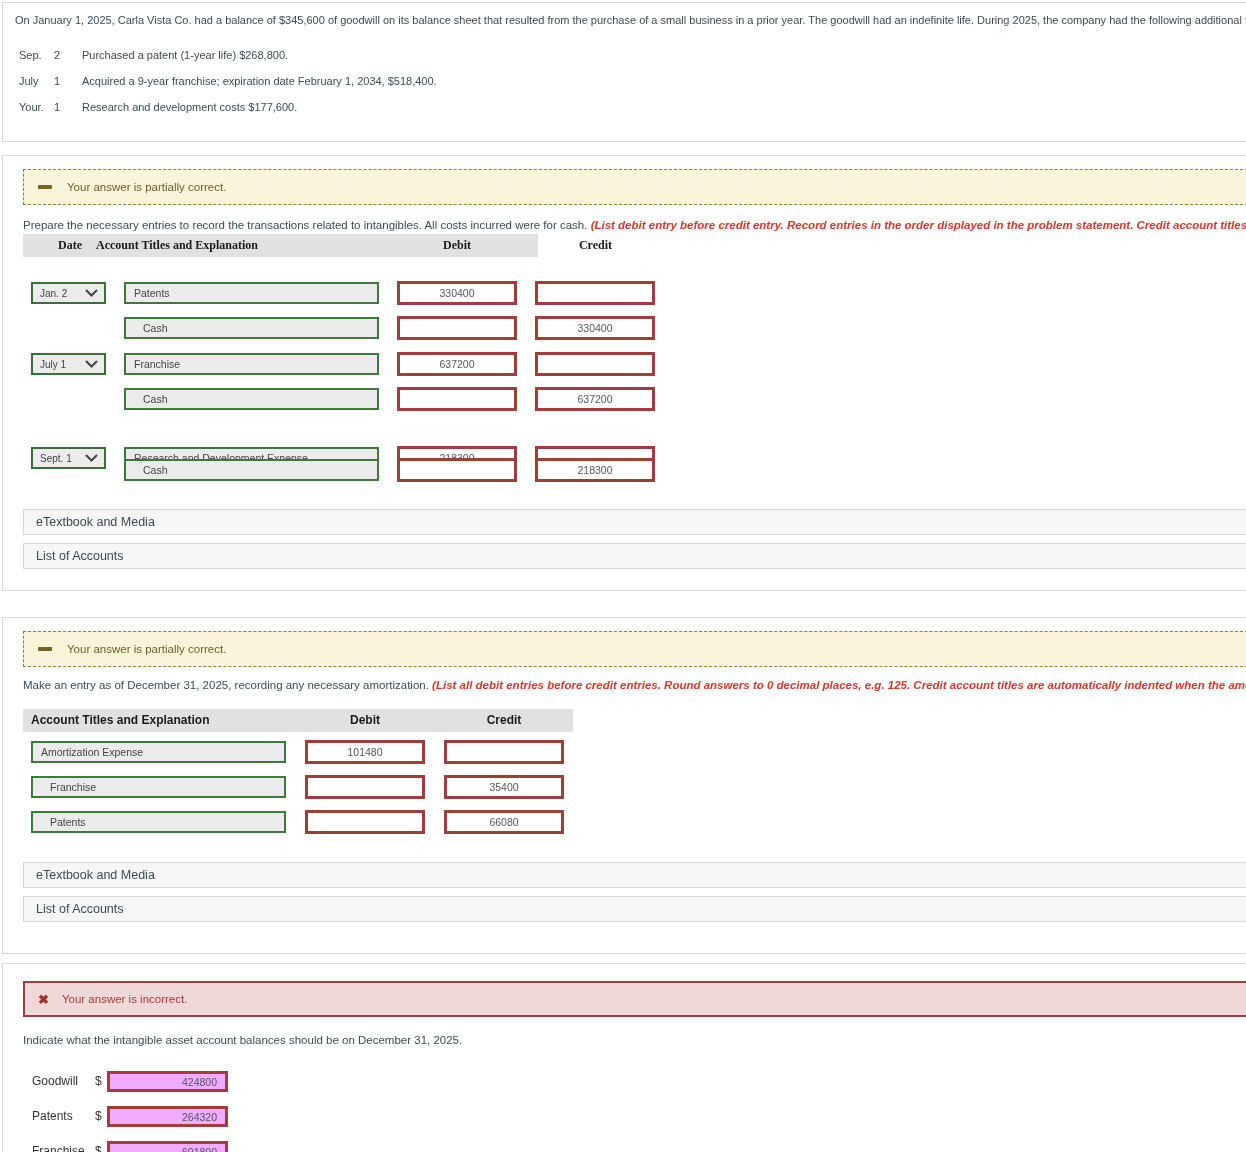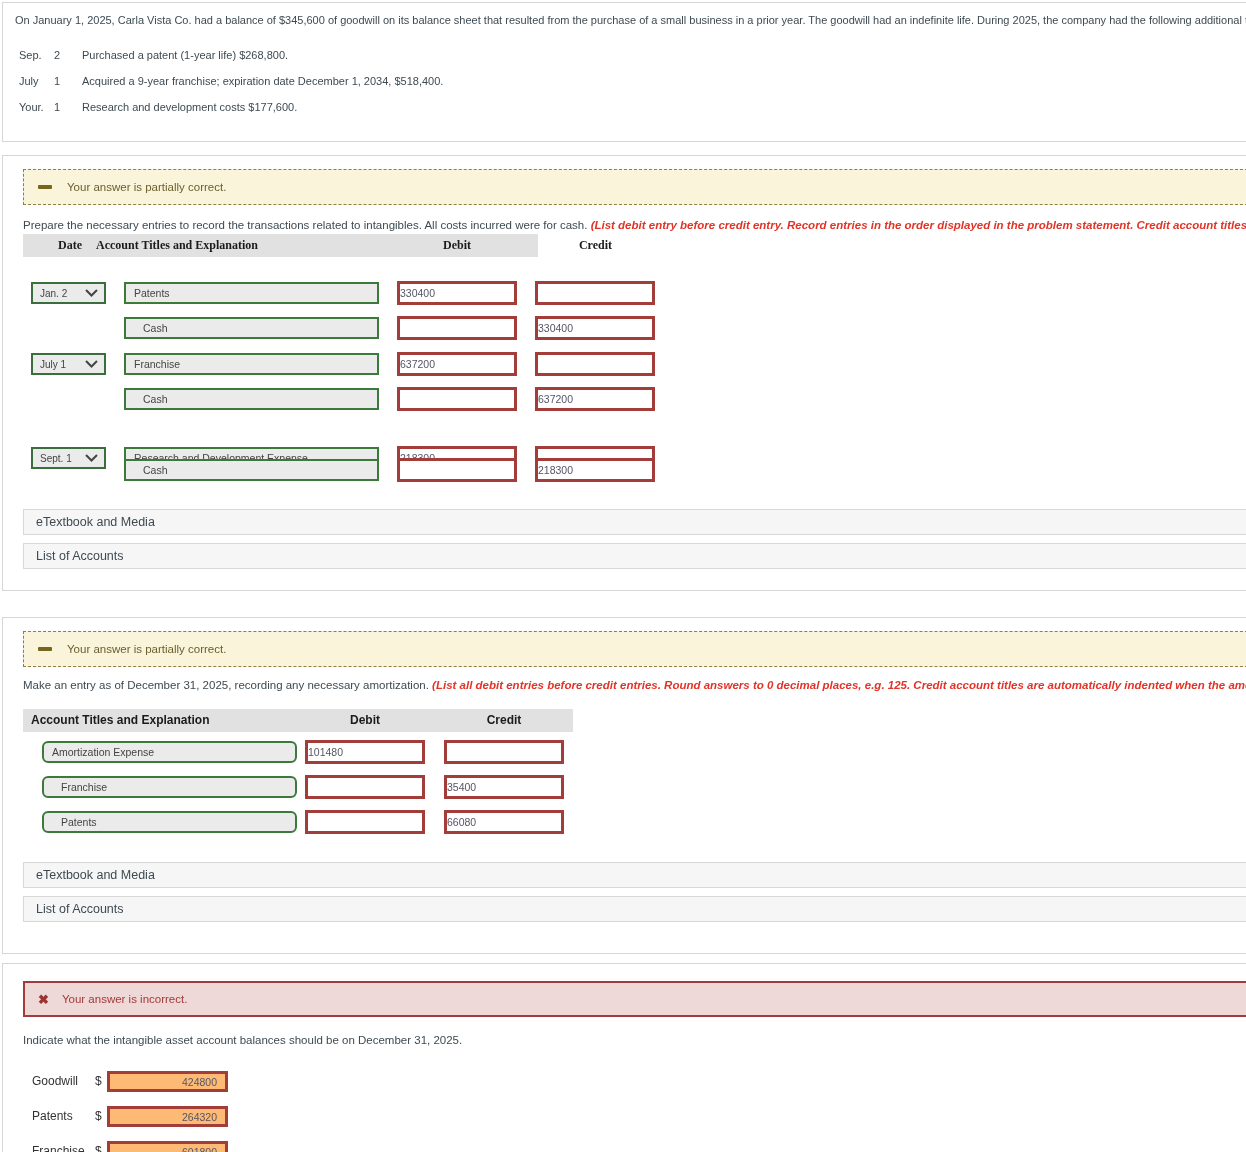--- a/index.html
+++ b/index.html
@@ -81,66 +81,66 @@
     position: absolute; top: 0; height: 22px; width: 255px;
     background: #ebebeb; border: 2px solid #3c7a3c;
     font-family: "Liberation Sans", sans-serif;
     font-size: 10.5px; color: #444; padding-left: 8px;
   }
   .acct-input.indent { padding-left: 17px; }
   .amt-input {
     position: absolute; top: -1px; height: 24px; width: 120px;
     background: #fff; border: 3px solid #a33d3a;
     font-family: "Liberation Sans", sans-serif;
-    font-size: 10.5px; color: #556; text-align: left; padding-right: 0;
+    font-size: 10.5px; color: #556; text-align: center; padding-right: 0;
   }
 
   
   .s1row .acct-input { left: 93px; }
   .s1row .amt-debit  { left: 366px; }
   .s1row .amt-credit { left: 504px; }
   
-  .s2row .acct-input { left: 11px; border-radius: 6px; }
+  .s2row .acct-input { left: 0; }
   .s2row .amt-debit  { left: 274px; }
   .s2row .amt-credit { left: 413px; }
 
   
   .accordion {
     left: 20px; right: 16px; height: 26px;
     background: #f6f6f6; border: 1px solid #d8d8d8;
     line-height: 24px; padding-left: 12px;
     font-size: 12.5px; color: #3d4a52; cursor: pointer;
   }
 
   
   .bal-label { left: 29px; font-size: 12px; color: #333; line-height: 21px; }
   .bal-dollar { left: 92px; font-size: 12px; color: #333; line-height: 21px; }
   .bal-input {
     position: absolute; left: 104px; width: 121px; height: 21px;
-    background: #fdba74; border: 3px solid #a33d3a;
+    background: #f0abfc; border: 3px solid #a33d3a;
     font-family: "Liberation Sans", sans-serif;
     font-size: 10.5px; color: #556; text-align: right; padding-right: 8px;
   }
   .chev { display: block; flex: none; }
 </style>
 </head>
 <body>
 
 <div class="card" id="card-problem">
   <div class="abs intro nowrap">On January 1, 2025, Carla Vista Co. had a balance of $345,600 of goodwill on its balance sheet that resulted from the purchase of a small business in a prior year. The goodwill had an indefinite life. During 2025, the company had the following additional transactions.</div>
 
   <div class="abs" style="top:46px; left:0; right:0; height:14px;">
     <span class="abs txn-month">Sep.</span>
     <span class="abs txn-day">2</span>
     <span class="abs txn-desc nowrap">Purchased a patent (1-year life) $268,800.</span>
   </div>
   <div class="abs" style="top:72px; left:0; right:0; height:14px;">
     <span class="abs txn-month">July</span>
     <span class="abs txn-day">1</span>
-    <span class="abs txn-desc nowrap">Acquired a 9-year franchise; expiration date December 1, 2034, $518,400.</span>
+    <span class="abs txn-desc nowrap">Acquired a 9-year franchise; expiration date February 1, 2034, $518,400.</span>
   </div>
   <div class="abs" style="top:98px; left:0; right:0; height:14px;">
     <span class="abs txn-month">Your.</span>
     <span class="abs txn-day">1</span>
     <span class="abs txn-desc nowrap">Research and development costs $177,600.</span>
   </div>
 </div>
 
 <div class="card" id="card-s1">
   <div class="abs alert partial" style="top:13px;">

